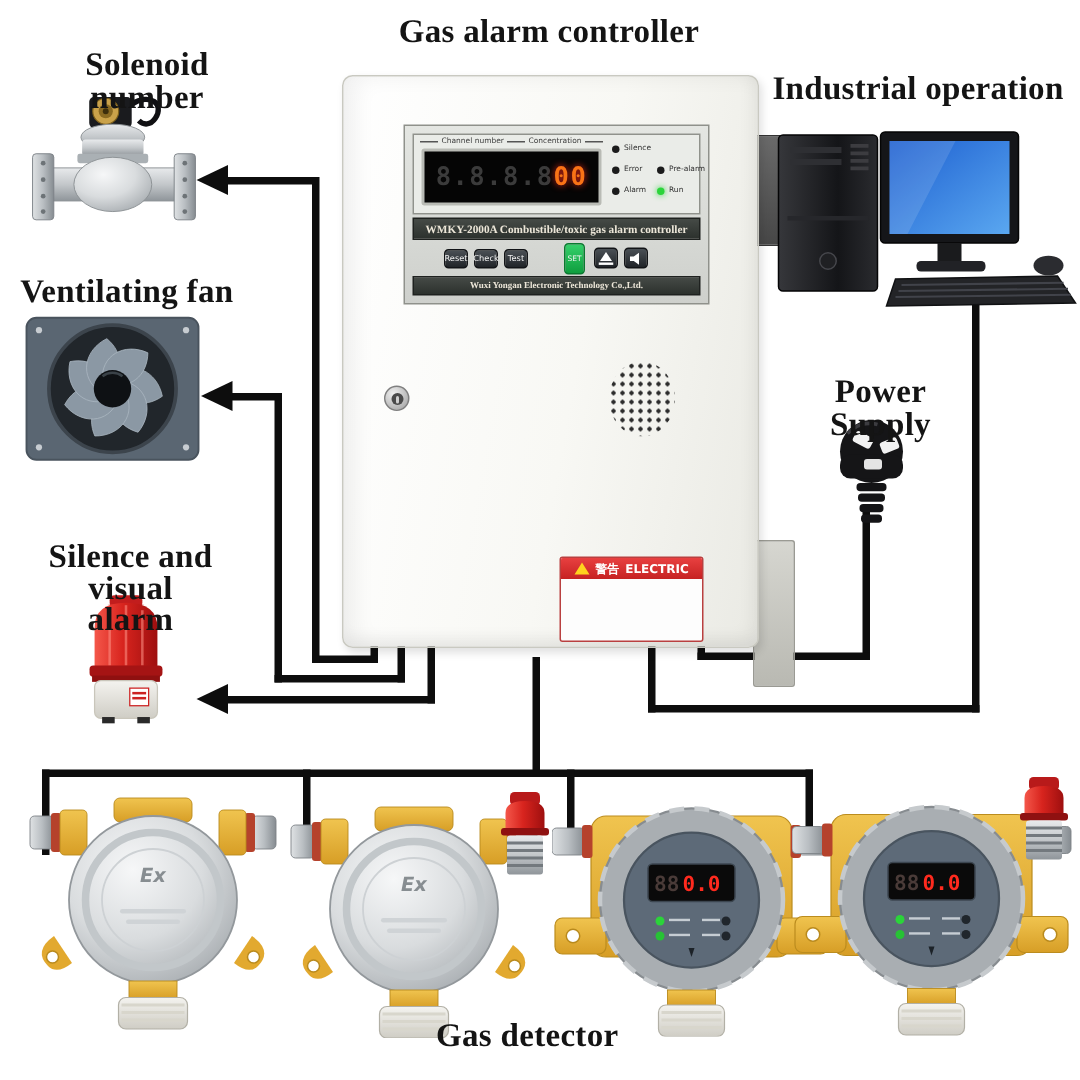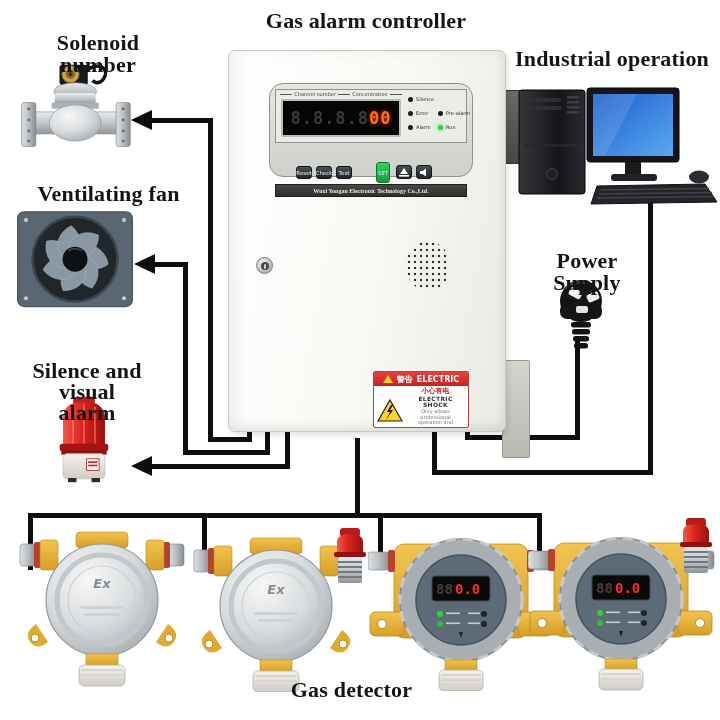--- a/index.html
+++ b/index.html
@@ -4,21 +4,21 @@
 <style>
   *{margin:0;padding:0;box-sizing:border-box}
   html,body{width:720px;height:720px}
   body{position:relative;background:#ffffff;font-family:"DejaVu Sans",sans-serif;overflow:hidden}
   .label{position:absolute;font-family:"Liberation Serif",serif;font-weight:700;color:#141414;font-size:22px;text-align:center;line-height:1.0;letter-spacing:.2px;z-index:3}
   .wire{position:absolute;background:#0d0d0d;z-index:1}
   .arrow-left{position:absolute;width:0;height:0;border-top:10px solid transparent;border-bottom:10px solid transparent;border-right:21px solid #0d0d0d;z-index:1}
   .dev{position:absolute;z-index:2}
   .tab{position:absolute;z-index:1;border-radius:2px}
   .cabinet{position:absolute;left:228px;top:50px;width:278px;height:382px;background:linear-gradient(100deg,#ffffff 0%,#f8f8f4 55%,#eaeae4 100%);border:1px solid #c9c9c1;border-radius:7px;box-shadow:inset 8px 0 14px rgba(0,0,0,.06),inset -4px -6px 10px rgba(0,0,0,.05),2px 3px 6px rgba(0,0,0,.12);z-index:2}
-  .panel{position:absolute;left:40px;top:32px;width:204px;height:94px;background:linear-gradient(#e4e6e2,#ced0cc);border:1px solid #8f918b;border-radius:14px}
+  .panel{position:absolute;left:40px;top:32px;width:204px;height:120px;background:linear-gradient(#e4e6e2,#ced0cc);border:1px solid #8f918b;border-radius:0}
   .disp-section{position:absolute;left:5px;top:5px;width:192px;height:54px;background:#eaece8;border:1px solid #90928c}
   .disp-head{position:absolute;left:4px;top:1px;width:122px;display:flex;align-items:center;gap:2px;font-size:5px;color:#3c3c3c;white-space:nowrap}
   .disp-head .ln{height:1px;background:#555;flex:1}
   .display{position:absolute;left:5px;top:9px;width:120px;height:38px;background:#050505;border:2px solid #b9bbb5;border-radius:2px;display:flex;align-items:center;justify-content:center;font-family:"DejaVu Sans Mono",monospace;font-weight:700;font-size:17px;letter-spacing:1px}
   .dim{color:#3b3b3b}
   .lit{color:#f97316;text-shadow:0 0 5px rgba(255,45,25,.9)}
   .ledrow{position:absolute;display:flex;align-items:center;gap:3px}
   .led{width:5px;height:5px;border-radius:50%;background:#1b1b1b;flex:0 0 auto}
   .led.on{background:#2bd43a;box-shadow:0 0 4px #2bd43a}
   .ledlab{font-size:5px;color:#2e2e2e;white-space:nowrap}
@@ -177,21 +177,21 @@
 <div class="wire" style="left:465px;top:435px;width:115px;height:5px"></div>
 <div class="wire" style="left:465px;top:415px;width:5px;height:25px"></div>
 
 <div class="wire" style="left:648px;top:198px;width:5px;height:277px"></div>
 <div class="wire" style="left:432px;top:470px;width:221px;height:5px"></div>
 <div class="wire" style="left:432px;top:415px;width:5px;height:60px"></div>
 
 <div class="label" style="left:251px;top:10px;width:230px">Gas alarm controller</div>
 <div class="label" style="left:18px;top:32px;width:160px">Solenoid number</div>
 <div class="label" style="left:512px;top:48px;width:200px">Industrial operation</div>
-<div class="label" style="left:26px;top:183px;width:165px">Ventilating fan</div>
+<div class="label" style="left:2px;top:183px;width:165px">Ventilating fan</div>
 <div class="label" style="left:2px;top:360px;width:170px;line-height:21px">
   <span>Silence and visual</span><br>
   <span>alarm</span>
 </div>
 <div class="label" style="left:522px;top:250px;width:130px">Power Supply</div>
 <div class="label" style="left:284px;top:679px;width:135px">Gas detector</div>
 
 <div class="tab" style="left:502px;top:90px;width:24px;height:74px;background:linear-gradient(#6a6a6a,#474747);border:1px solid #333"></div>
 <div class="tab" style="left:502px;top:360px;width:28px;height:98px;background:linear-gradient(#d6d6d0,#b9b9b2);border:1px solid #9a9a93"></div>
 
@@ -224,20 +224,21 @@
       <div class="ledrow" style="left:162px;top:20px">
           <span class="led"></span>
           <span class="ledlab">Pre-alarm</span>
         </div>
       <div class="ledrow" style="left:162px;top:34px">
           <span class="led on"></span>
           <span class="ledlab">Run</span>
         </div>
     </div>
 
+    <div class="bar" style="top:61px;height:15px;font-size:7.5px">WMKY-2000A Combustible/toxic gas alarm controller</div>
 
     <div class="btn" style="left:26px;top:82px;width:16px">Reset</div>
     <div class="btn" style="left:46px;top:82px;width:16px">Check</div>
     <div class="btn" style="left:66px;top:82px;width:16px">Test</div>
     <div class="btn" style="left:106px;top:78px;width:14px;height:21px;background:linear-gradient(#35d06a,#0f9e3f);border:1px solid #0a7a30;font-size:5px">SET</div>
     <div class="btn" style="left:126px;top:81px;width:16px;height:14px">
       <svg width="10" height="9">
           <path d="M5 0 L9 6 H1 Z" fill="#fff"></path>
           <rect y="7" width="10" height="1.6" fill="#fff"></rect>
         </svg>
@@ -256,34 +257,20 @@
     <span class="key-slot"></span>
   </div>
 
   <div class="grille"></div>
 
   <div style="position:absolute;left:144px;top:320px;width:96px;height:57px;background:#fdfdfd;border:1px solid #b94040;border-radius:2px;overflow:hidden">
     <div style="height:14px;background:linear-gradient(#e84040,#c62222);display:flex;align-items:center;justify-content:center;gap:4px;color:#fff;font-weight:700;font-size:8px">
       <span class="tri"></span>
       <span>警告</span>
       <span>ELECTRIC</span>
-    </div>
-    <div style="display:flex;padding:2px 3px;gap:3px;align-items:center">
-      <svg width="26" height="24">
-        <path d="M13 2 L25 23 H1 Z" fill="#ffd21e" stroke="#222" stroke-width="1.2"></path>
-        <path d="M14 7 L10 14 h3 l-4 8 7 -10 h-3 l3 -5 z" fill="#111"></path>
-      </svg>
-      <div style="flex:1;text-align:center">
-        <div style="font-size:7px;font-weight:700;color:#d42222;line-height:1.1">小心有电</div>
-        <div style="font-size:6px;font-weight:700;color:#333;letter-spacing:.3px;line-height:1.1">ELECTRIC SHOCK</div>
-        <div style="font-size:5px;color:#777;line-height:1.15">
-          <span>Only allows professional</span><br>
-          <span>operation and servicing</span>
-        </div>
-      </div>
     </div>
   </div>
 </div>
 
 <svg class="dev" style="left:20px;top:60px" width="112" height="96" viewBox="0 0 142 122">
   <path d="M86 12 C 102 2 114 12 106 24 C 102 30 96 30 92 26" stroke="#101013" stroke-width="4.5" fill="none"></path>
   <rect x="50" y="6" width="36" height="26" rx="4" fill="#1a1b1e"></rect>
   <circle cx="64" cy="18" r="11" fill="#caa24a" stroke="#7c5f1b"></circle>
   <circle cx="64" cy="18" r="6" fill="#8a6a22"></circle>
     <circle cx="64" cy="18" r="2.5" fill="#3c2e0c"></circle>

